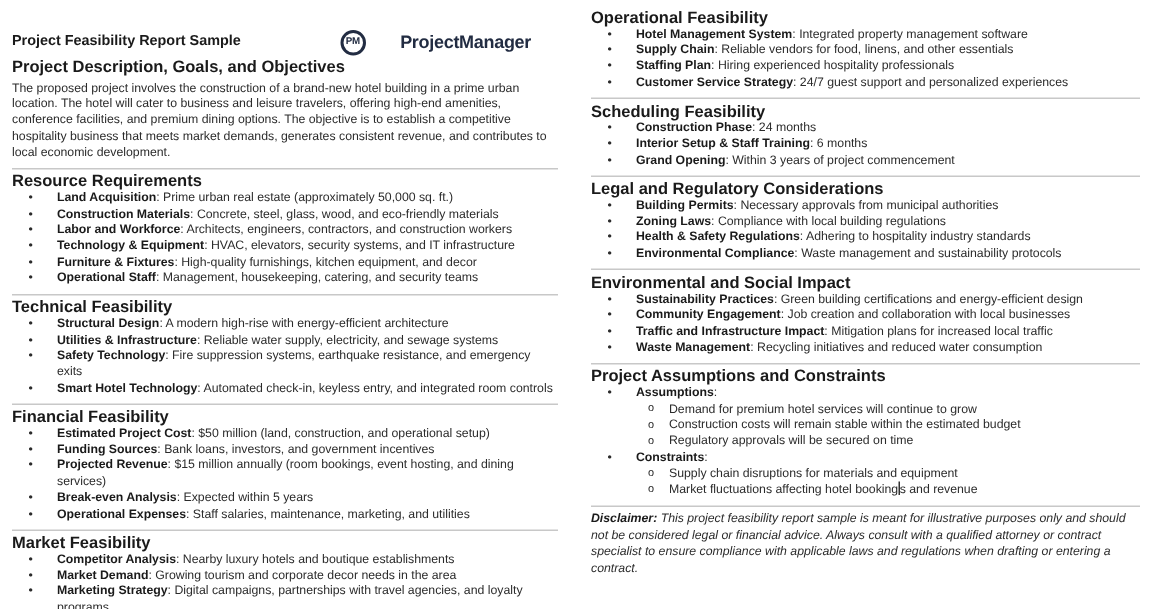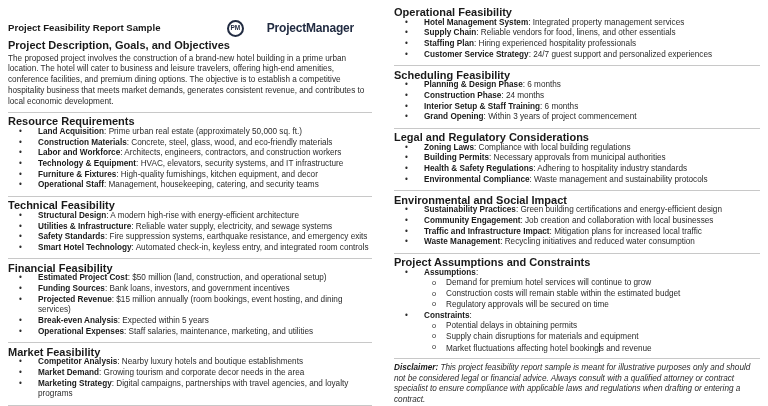--- a/index.html
+++ b/index.html
@@ -77,21 +77,21 @@
       </ul>
     </div>
 
     <hr class="rule">
 
     <div>
       <div class="section-heading">Technical Feasibility</div>
       <ul>
         <li class="lvl1"><span class="term">Structural Design</span><span>: A modern high-rise with energy-efficient architecture</span></li>
         <li class="lvl1"><span class="term">Utilities &amp; Infrastructure</span><span>: Reliable water supply, electricity, and sewage systems</span></li>
-        <li class="lvl1"><span class="term">Safety Standards</span><span>: Fire suppression systems, earthquake resistance, and emergency exits</span></li>
+        <li class="lvl1"><span class="term">Safety Technology</span><span>: Fire suppression systems, earthquake resistance, and emergency exits</span></li>
         <li class="lvl1"><span class="term">Smart Hotel Technology</span><span>: Automated check-in, keyless entry, and integrated room controls</span></li>
       </ul>
     </div>
 
     <hr class="rule">
 
     <div>
       <div class="section-heading">Financial Feasibility</div>
       <ul>
         <li class="lvl1"><span class="term">Estimated Project Cost</span><span>: $50 million (land, construction, and operational setup)</span></li>
@@ -115,46 +115,45 @@
 
     <hr class="rule">
 
   </div>
 
   <div class="col col-right">
 
     <div>
       <div class="section-heading">Operational Feasibility</div>
       <ul>
-        <li class="lvl1"><span class="term">Hotel Management System</span><span>: Integrated property management services</span></li>
+        <li class="lvl1"><span class="term">Hotel Management System</span><span>: Integrated property management software</span></li>
         <li class="lvl1"><span class="term">Supply Chain</span><span>: Reliable vendors for food, linens, and other essentials</span></li>
         <li class="lvl1"><span class="term">Staffing Plan</span><span>: Hiring experienced hospitality professionals</span></li>
         <li class="lvl1"><span class="term">Customer Service Strategy</span><span>: 24/7 guest support and personalized experiences</span></li>
       </ul>
     </div>
 
     <hr class="rule">
 
     <div>
       <div class="section-heading">Scheduling Feasibility</div>
       <ul>
-        <li class="lvl1"><span class="term">Planning &amp; Design Phase</span><span>: 6 months</span></li>
         <li class="lvl1"><span class="term">Construction Phase</span><span>: 24 months</span></li>
         <li class="lvl1"><span class="term">Interior Setup &amp; Staff Training</span><span>: 6 months</span></li>
         <li class="lvl1"><span class="term">Grand Opening</span><span>: Within 3 years of project commencement</span></li>
       </ul>
     </div>
 
     <hr class="rule">
 
     <div>
       <div class="section-heading">Legal and Regulatory Considerations</div>
       <ul>
+        <li class="lvl1"><span class="term">Building Permits</span><span>: Necessary approvals from municipal authorities</span></li>
         <li class="lvl1"><span class="term">Zoning Laws</span><span>: Compliance with local building regulations</span></li>
-        <li class="lvl1"><span class="term">Building Permits</span><span>: Necessary approvals from municipal authorities</span></li>
         <li class="lvl1"><span class="term">Health &amp; Safety Regulations</span><span>: Adhering to hospitality industry standards</span></li>
         <li class="lvl1"><span class="term">Environmental Compliance</span><span>: Waste management and sustainability protocols</span></li>
       </ul>
     </div>
 
     <hr class="rule">
 
     <div>
       <div class="section-heading">Environmental and Social Impact</div>
       <ul>
@@ -168,21 +167,20 @@
     <hr class="rule">
 
     <div>
       <div class="section-heading">Project Assumptions and Constraints</div>
       <ul>
         <li class="lvl1"><span class="term">Assumptions</span><span>:</span></li>
         <li class="lvl2">Demand for premium hotel services will continue to grow</li>
         <li class="lvl2">Construction costs will remain stable within the estimated budget</li>
         <li class="lvl2">Regulatory approvals will be secured on time</li>
         <li class="lvl1"><span class="term">Constraints</span><span>:</span></li>
-        <li class="lvl2">Potential delays in obtaining permits</li>
         <li class="lvl2">Supply chain disruptions for materials and equipment</li>
         <li class="lvl2"><span>Market fluctuations affecting hotel booking</span><span class="caret"></span><span>s and revenue</span></li>
       </ul>
     </div>
 
     <hr class="rule">
 
     <div class="disclaimer">
       <span class="term">Disclaimer:</span><span> This project feasibility report sample is meant for illustrative purposes only and should not be considered legal or financial advice. Always consult with a qualified attorney or contract specialist to ensure compliance with applicable laws and regulations when drafting or entering a contract.</span>
     </div>

